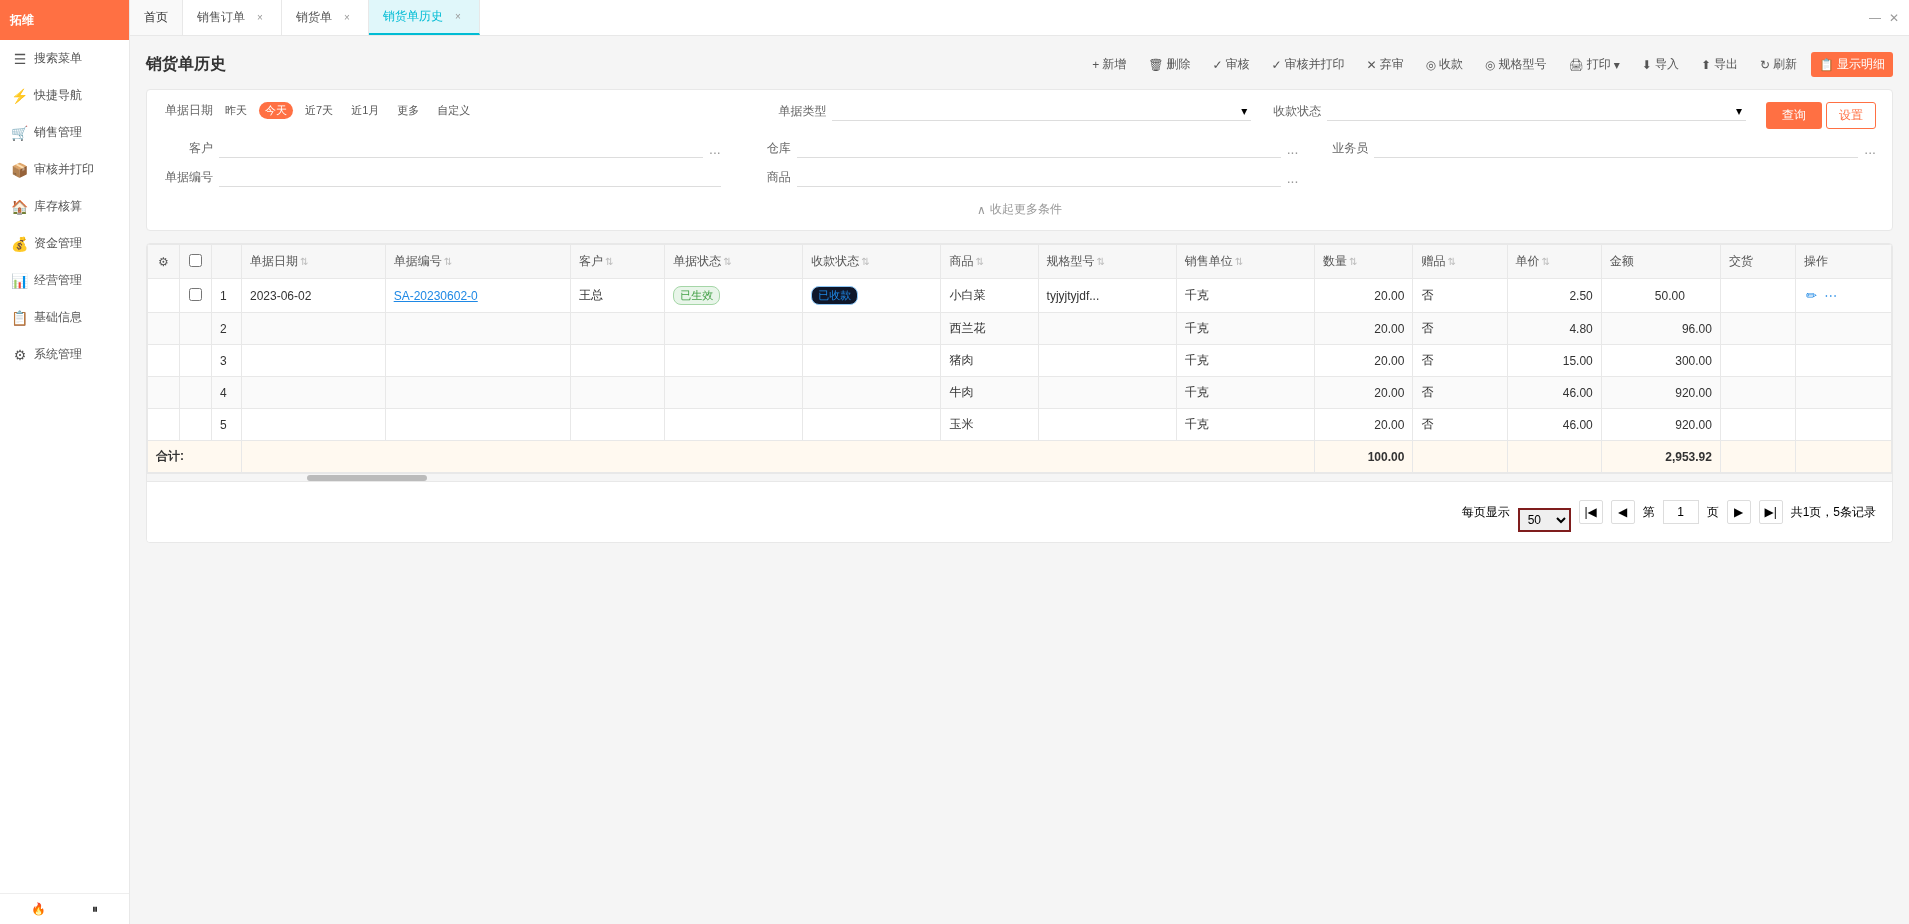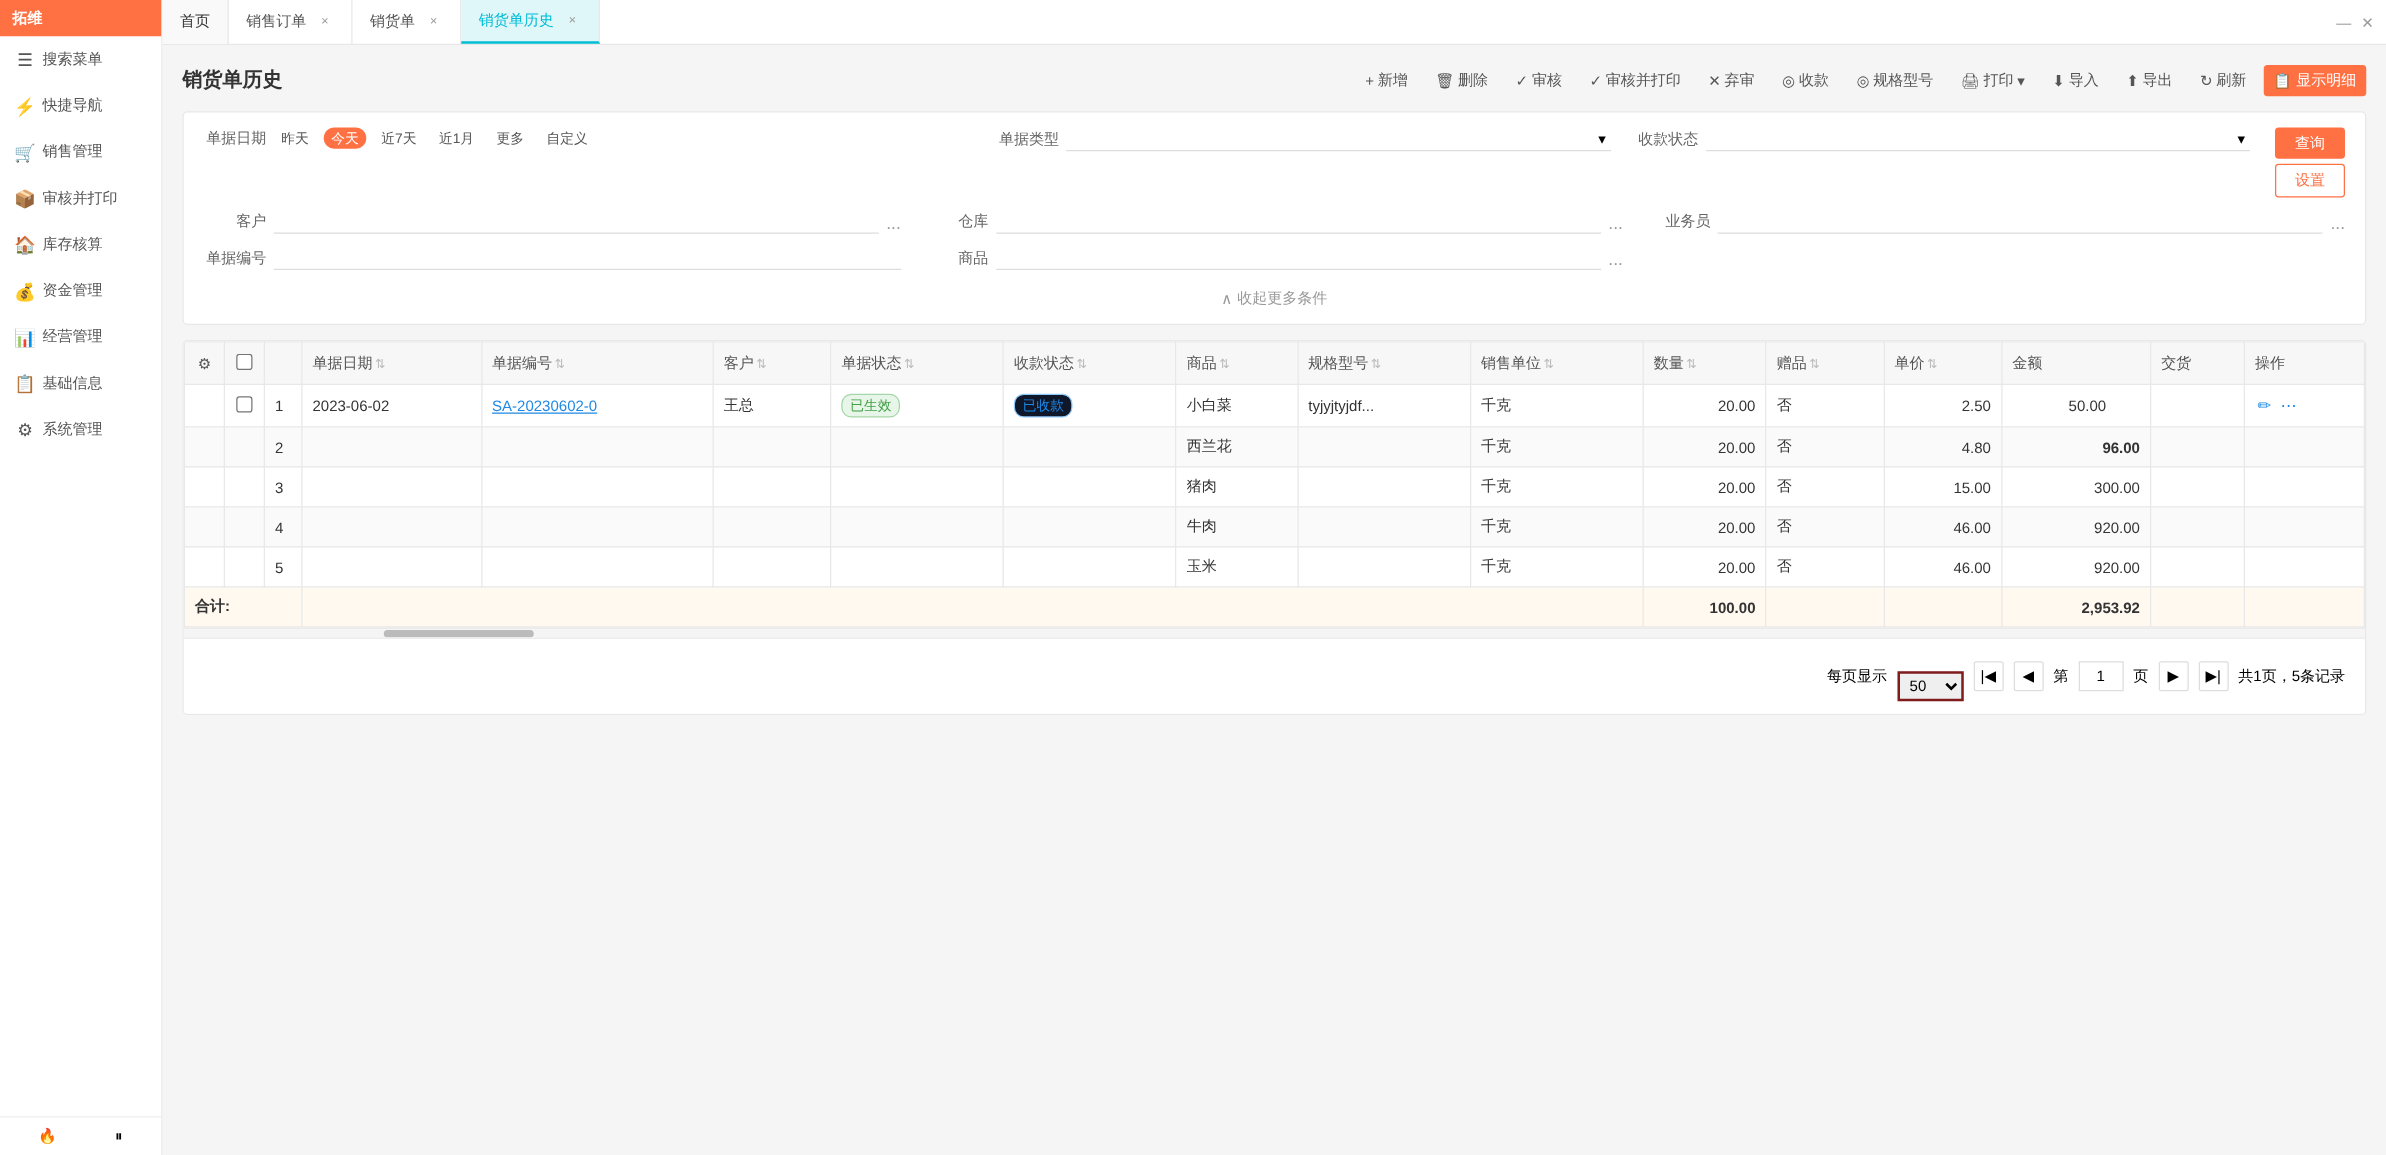--- a/index.html
+++ b/index.html
@@ -8,21 +8,21 @@
     
     .sidebar {
       width: 130px;
       background: #fff;
       border-right: 1px solid #e8e8e8;
       display: flex;
       flex-direction: column;
       flex-shrink: 0;
     }
     .sidebar-logo {
-      height: 29px;
+      height: 40px;
       background: #ff7043;
       display: flex;
       align-items: center;
       padding: 0 10px;
       color: #fff;
       font-size: 13px;
       font-weight: bold;
     }
     .sidebar-item {
       display: flex;
@@ -492,21 +492,21 @@
             <span>▾</span>
           </div>
         </div>
         <div class="filter-item" style="flex:1.2;">
           <span class="filter-label">收款状态</span>
           <div class="filter-select">
             <span></span>
             <span>▾</span>
           </div>
         </div>
-        <div style="display:flex; flex-direction:column; gap:4px;">
+        <div style="display:flex; gap:4px;">
           <button class="query-btn">查询</button>
           <button class="settings-btn">设置</button>
         </div>
       </div>
 
       <div class="filter-row">
         <div class="filter-item">
           <span class="filter-label">客户</span>
           <input class="filter-input" style="flex: 1 1 0%;">
           <span class="dots-btn">...</span>
@@ -653,21 +653,21 @@
             <td></td>
             <td></td>
             <td></td>
             <td></td>
             <td>西兰花</td>
             <td></td>
             <td>千克</td>
             <td style="text-align:right;">20.00</td>
             <td>否</td>
             <td style="text-align:right;">4.80</td>
-            <td style="text-align:right;font-weight:bold;">96.00</td>
+            <td style="text-align:right;">96.00</td>
             <td></td>
             <td></td>
           </tr>
 
           <tr>
             <td></td>
             <td class="checkbox-col"></td>
             <td>3</td>
             <td></td>
             <td></td>

